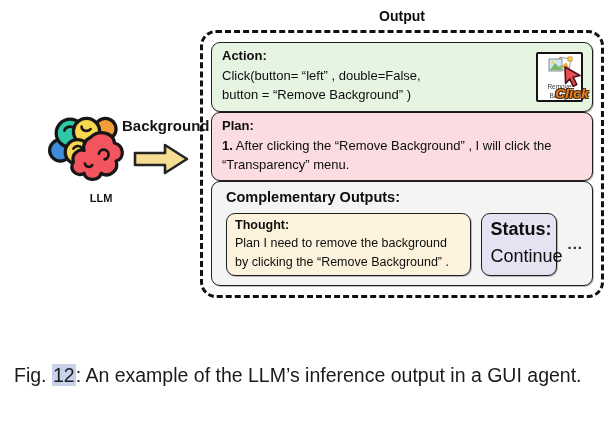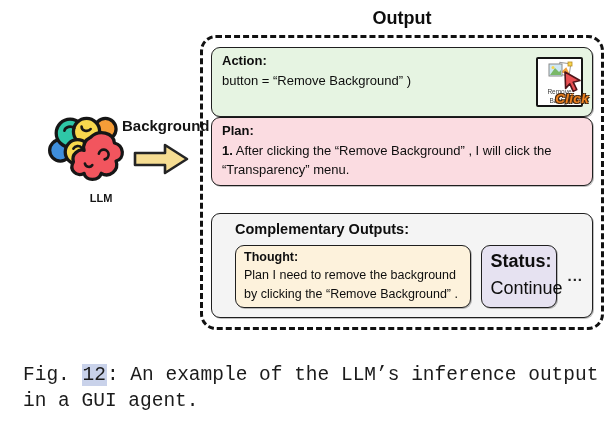--- a/index.html
+++ b/index.html
@@ -9,34 +9,34 @@
   }
   
   .brain-wrap{position:absolute;left:48px;top:112px;width:82px;height:80px;}
   .llm-label{position:absolute;left:60px;top:192px;width:82px;text-align:center;
     font-weight:bold;font-size:11px;color:#151515;}
   .inference-label{position:absolute;left:122px;top:117px;width:80px;text-align:center;
     font-weight:bold;font-size:15px;color:#151515;}
   .inference-arrow{position:absolute;left:132px;top:140px;}
   
   .output-col{position:absolute;left:200px;top:8px;width:404px;}
-  .output-title{text-align:center;font-weight:bold;font-size:18px;color:#0d0d0d;margin-bottom:6px;}
+  .output-title{text-align:center;font-weight:bold;font-size:14px;color:#0d0d0d;margin-bottom:6px;}
   .dashed-box{
     border:3px dashed #111;border-radius:16px;padding:9px 8px;
     display:flex;flex-direction:column;gap:0;box-sizing:border-box;
   }
   .panel{
     border:1.6px solid #1f1f1f;border-radius:9px;box-sizing:border-box;
     padding:3px 10px 5px 10px;font-size:13px;line-height:1.5;color:#0e0e0e;
     box-shadow:1px 1px 0 rgba(0,0,0,0.25);
   }
   .panel .ttl{font-weight:bold;}
   .action-panel{background:#e6f4e2;position:relative;min-height:70px;padding-right:70px;}
   .plan-panel{background:#fbdce1;}
-  .comp-panel{background:#f4f4f4;padding:5px 9px 9px 23px;margin-top:27px;}
+  .comp-panel{background:#f4f4f4;padding:5px 9px 9px 14px;}
   .comp-title{font-weight:bold;font-size:14.5px;margin-bottom:5px;}
   .comp-row{display:flex;align-items:stretch;gap:10px;}
   .thought-box{background:#fdf2dc;border:1.6px solid #1f1f1f;border-radius:9px;
     padding:2px 8px 4px 8px;width:262px;box-sizing:border-box;font-size:12.5px;line-height:1.45;
     box-shadow:1px 1px 0 rgba(0,0,0,0.25);}
   .status-box{background:#e6e2f1;border:1.6px solid #1f1f1f;border-radius:9px;
     padding:2px 8px;width:76px;box-sizing:border-box;font-size:18px;line-height:1.5;
     box-shadow:1px 1px 0 rgba(0,0,0,0.25);}
   .more-dots{align-self:center;font-weight:bold;font-size:15px;letter-spacing:1px;color:#222;}
   
@@ -47,22 +47,22 @@
   .icon-button .mini-label{font-size:6.5px;line-height:1.25;color:#3c3c3c;margin-top:1px;}
   .cursor-icon{position:absolute;right:-3px;top:12px;}
   .click-label{
     position:absolute;right:-8px;bottom:-4px;font-weight:bold;font-style:italic;font-size:13.5px;
     color:#f0821e;
     text-shadow:-1px -1px 0 #4a2a10,1px -1px 0 #4a2a10,-1px 1px 0 #4a2a10,1px 1px 0 #4a2a10;
     letter-spacing:0.3px;
     padding-left:34px;
   }
   
-  .caption{position:absolute;left:23px;top:363px;width:588px;font-size:19.5px;
-    line-height:1.33;color:#1b1b1b;font-family:Liberation Mono, monospace;}
+  .caption{position:absolute;left:14px;top:363px;width:588px;font-size:19.5px;
+    line-height:1.33;color:#1b1b1b;}
   .fig-link{background:#c9d2ea;padding:0 1px;}
 </style>
 </head>
 <body>
 
 <div class="canvas">
 
   <div class="brain-wrap">
     <svg width="82" height="80" viewBox="0 0 100 96">
       <g stroke="#161616" stroke-width="4" stroke-linejoin="round" stroke-linecap="round">
@@ -88,20 +88,21 @@
       <polygon points="3,13 33,13 33,5 55,19 33,33 33,25 3,25" fill="#f6dd92" stroke="#242424" stroke-width="2.6" stroke-linejoin="round"></polygon>
     </svg>
   </div>
 
   <div class="output-col">
     <div class="output-title">Output</div>
     <div class="dashed-box">
 
       <div class="panel action-panel">
         <div class="ttl">Action:</div>
+        <div>Click(button= “left” , double=False,</div>
         <div>button = “Remove Background” )</div>
         <div class="icon-button">
           <svg width="26" height="20" viewBox="0 0 26 20" style="margin-top:2px;">
             <g>
               <rect x="12" y="2" width="11" height="12" fill="#ffffff" stroke="#9a9a9a" stroke-width="1" transform="rotate(8 17 8)"></rect>
               <polygon points="14,12 19,6 23,12" fill="#f0a23c" transform="rotate(8 17 8)"></polygon>
               <rect x="2" y="3" width="13" height="12" fill="#cfe8f4" stroke="#8a8a8a" stroke-width="1"></rect>
               <polygon points="3,14 8,7 12,11 14,9 14,14" fill="#79b868"></polygon>
               <circle cx="6" cy="6.5" r="1.5" fill="#f7d44c"></circle>
               <rect x="21" y="1" width="4" height="4" fill="#f7d44c" stroke="#b98c20" stroke-width="0.8"></rect>

